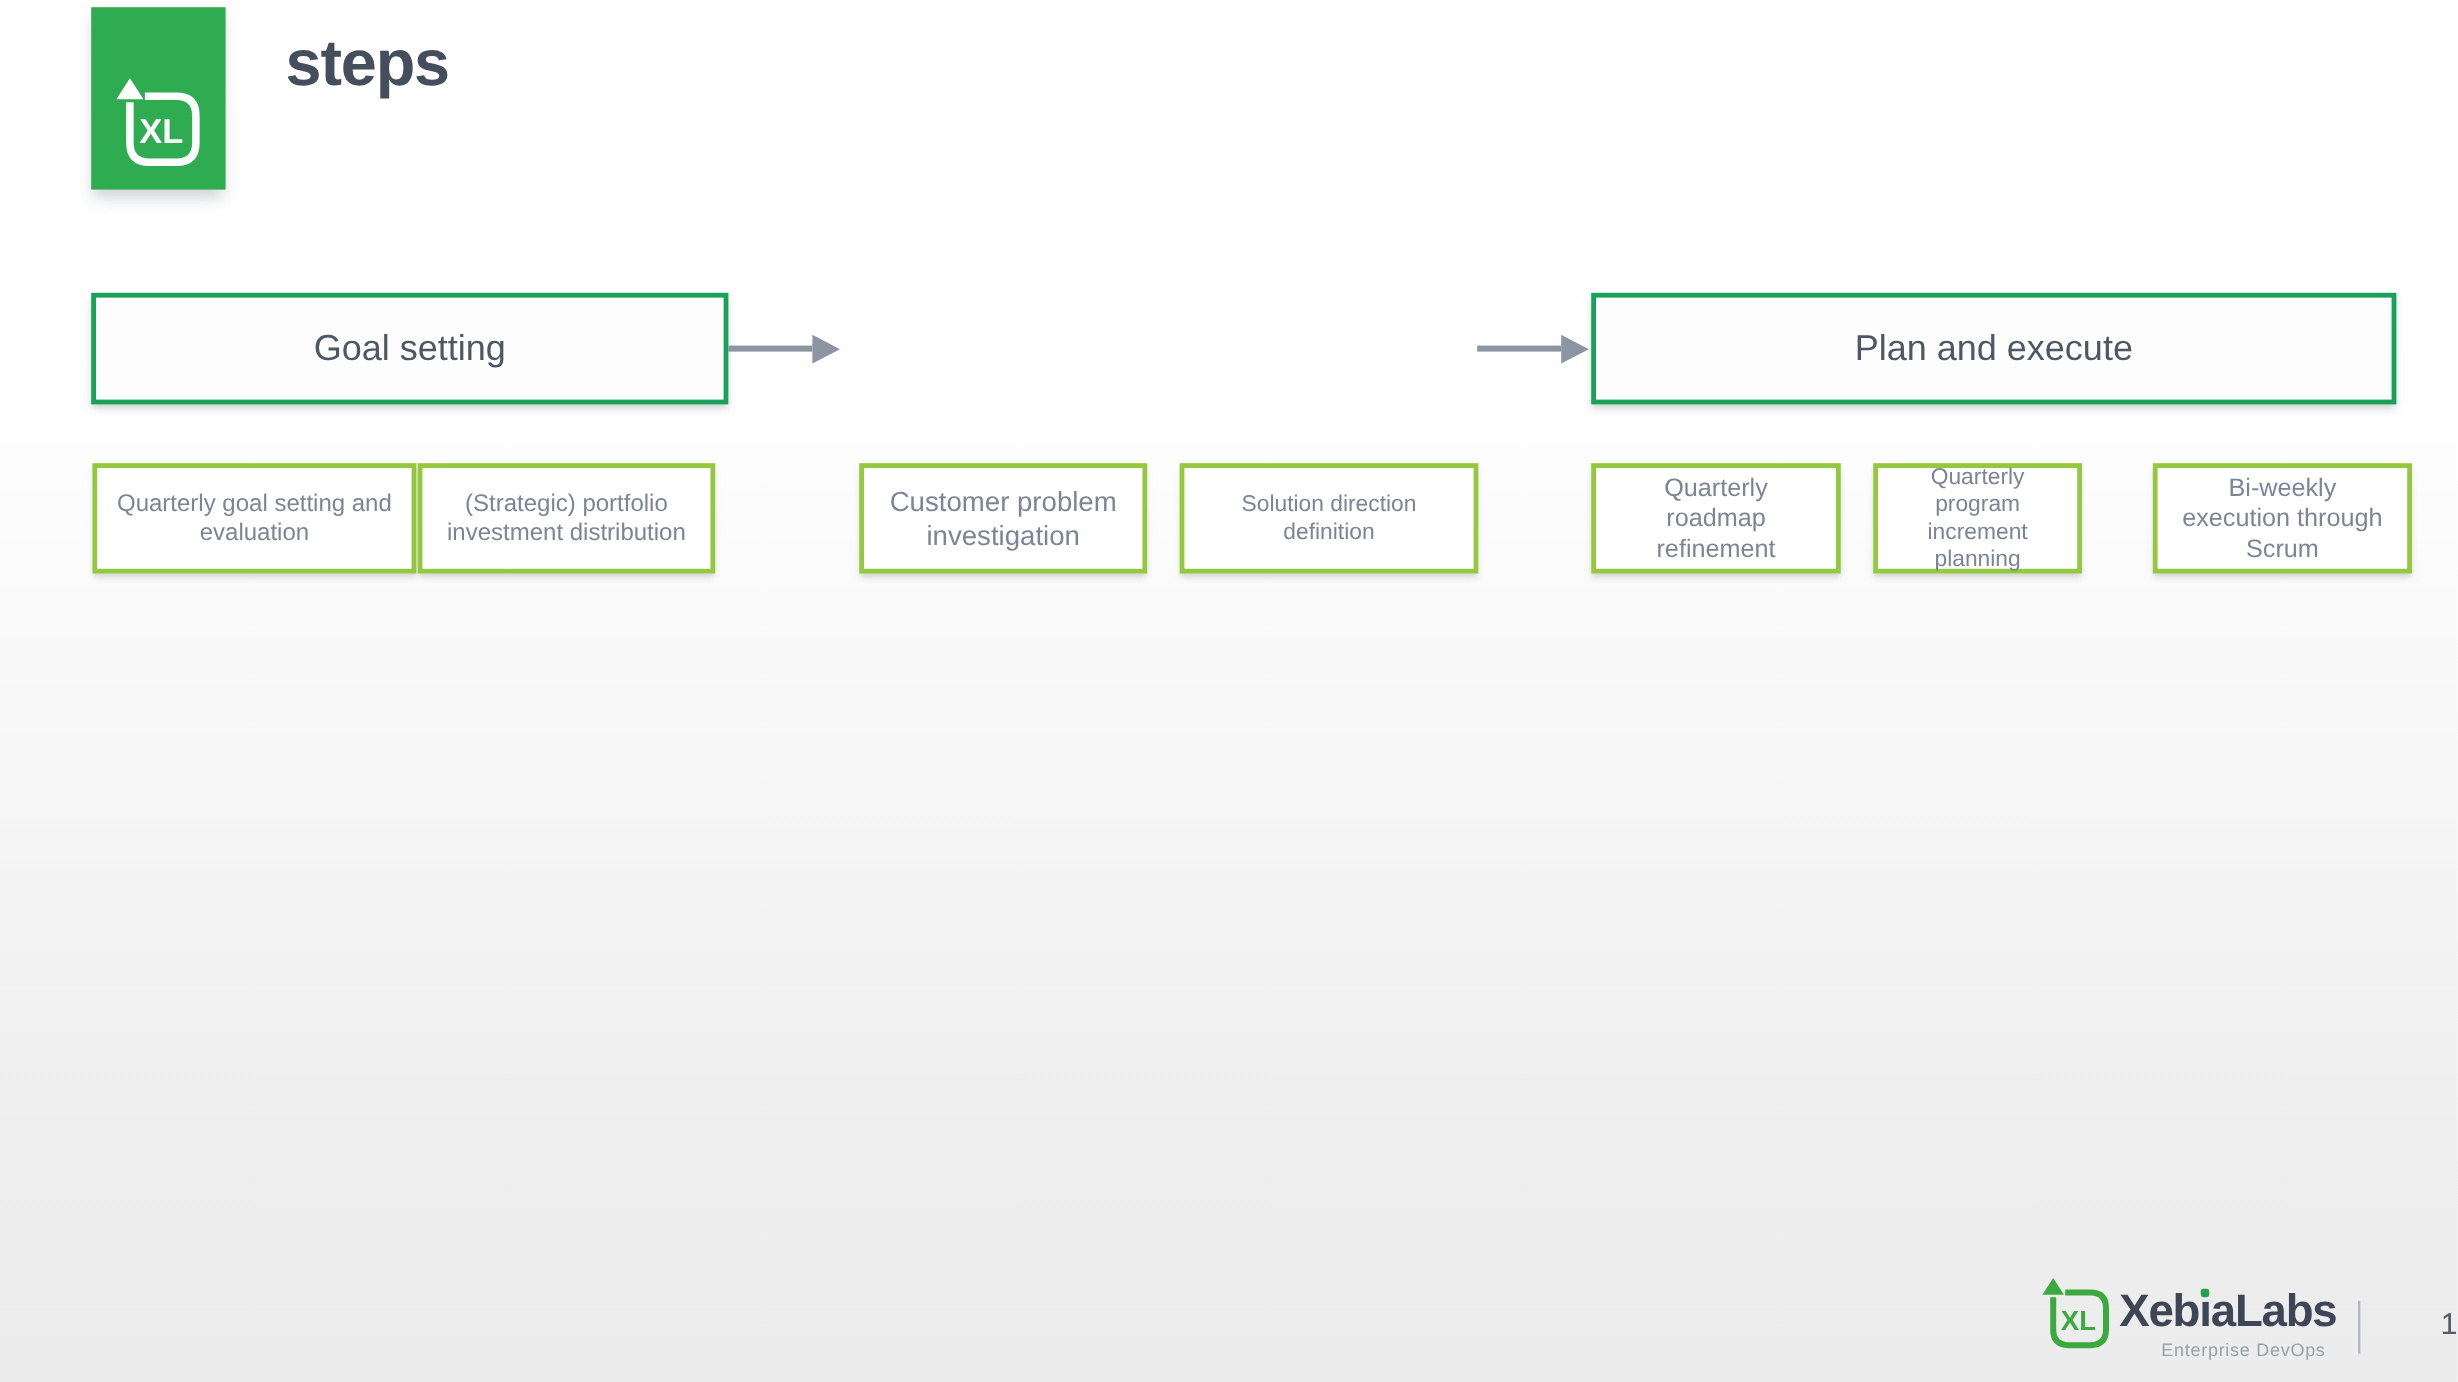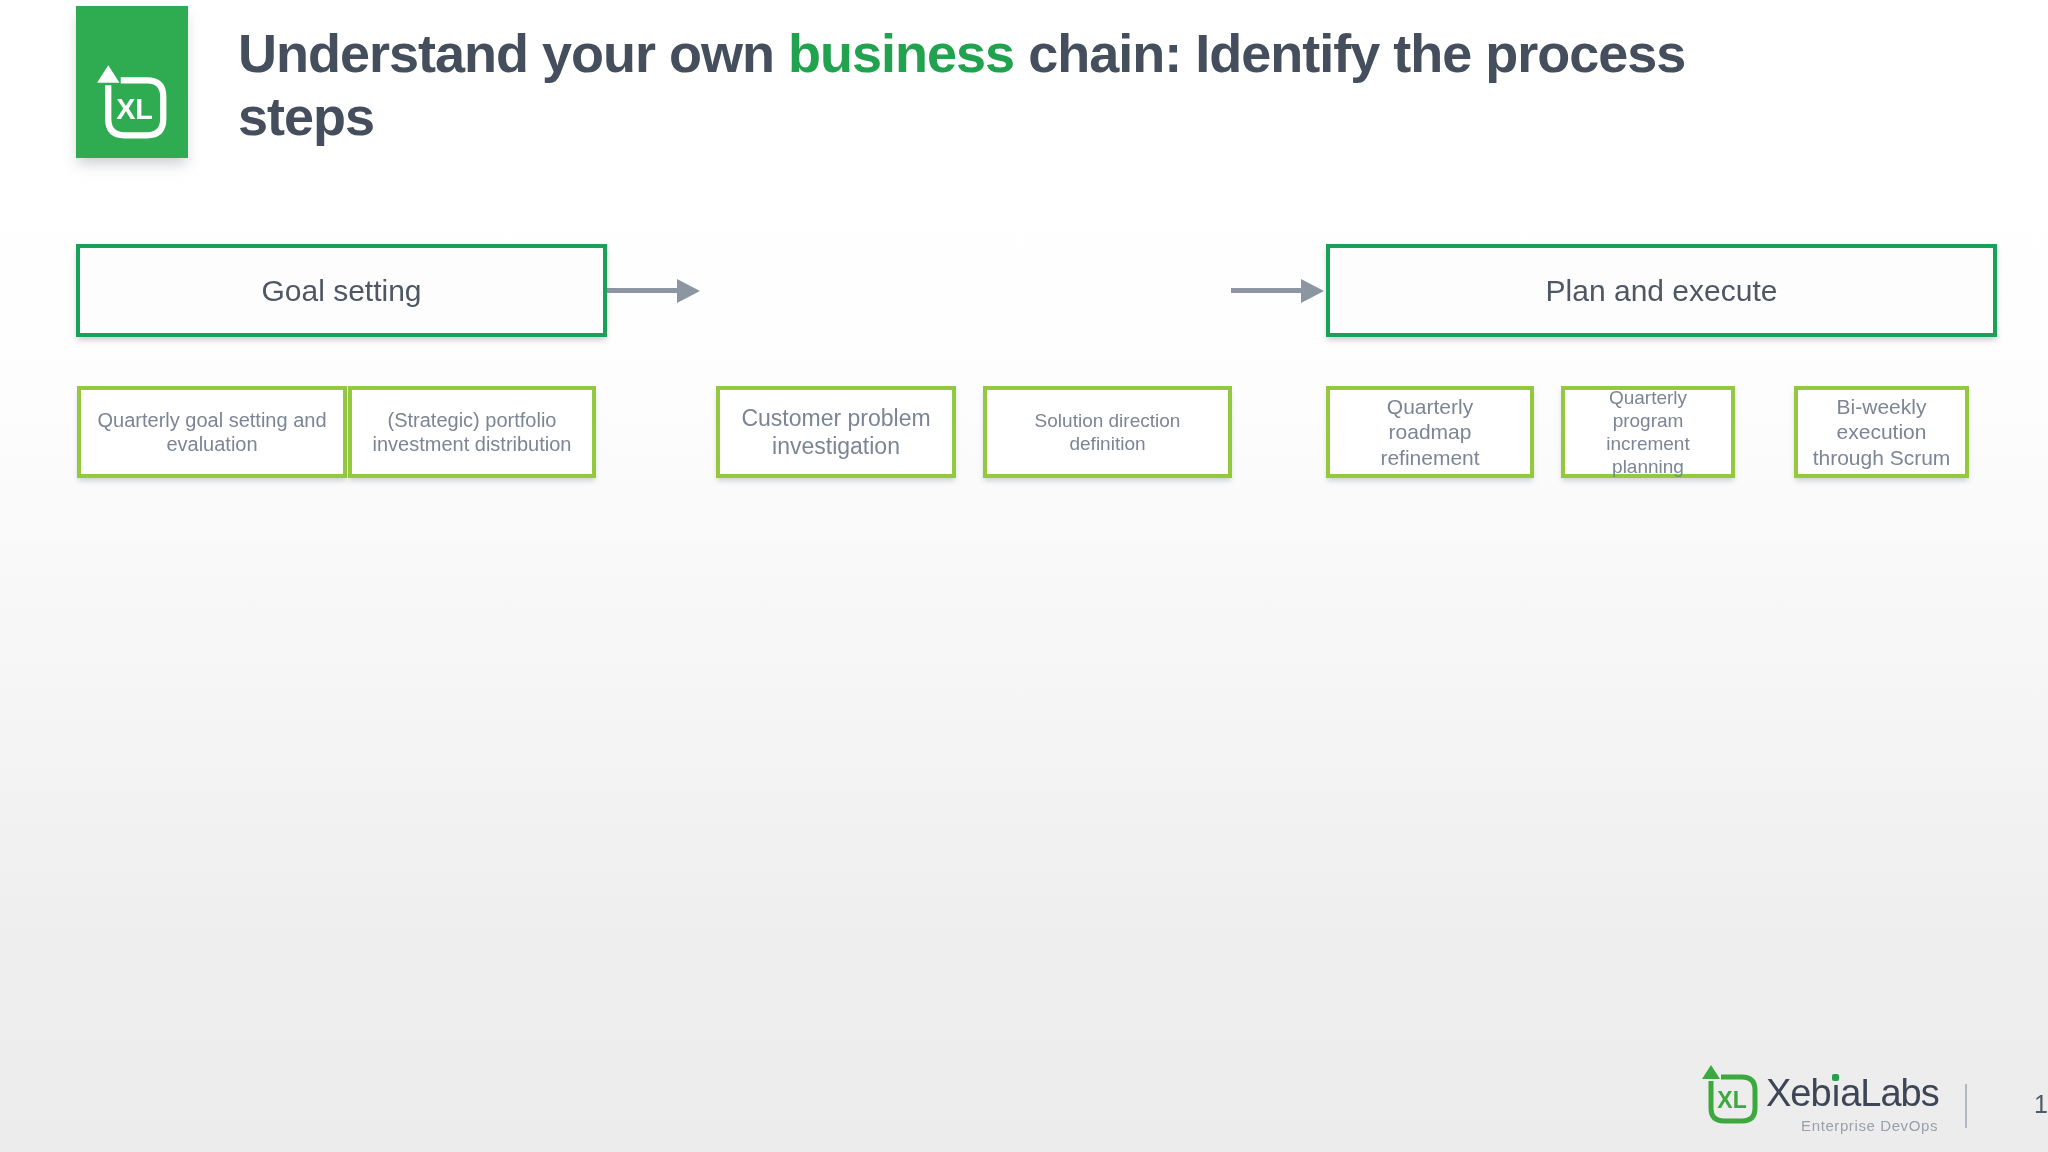--- a/index.html
+++ b/index.html
@@ -61,27 +61,27 @@
     display:flex;align-items:center;justify-content:center;text-align:center;
     color:var(--step-text,#7C8595);line-height:1.22;padding:0 8px;
     box-shadow:0 4px 5px -1px rgba(110,120,130,0.3);
   }
   .step-1{left:77px;width:270px;font-size:20px;}
   .step-2{left:348px;width:248px;font-size:20px;}
   .step-3{left:716px;width:240px;font-size:23px;}
   .step-4{left:983px;width:249px;font-size:19px;}
   .step-5{left:1326px;width:208px;font-size:21px;padding:4px 26px;}
   .step-6{left:1561px;width:174px;font-size:19px;}
-  .step-7{left:1794px;width:175px;font-size:21px;padding:0 14px;}
+  .step-7{left:1794px;width:216px;font-size:21px;padding:0 14px;}
 
   
   .footer-icon{position:absolute;left:1698px;top:1064px;}
   .brand-word{
     position:absolute;left:1766px;top:1072px;
-    font-size:38px;font-weight:normal;letter-spacing:-1px;
+    font-size:38px;font-weight:bold;letter-spacing:-1px;
     color:var(--brand-text,#3D4656);white-space:nowrap;
   }
   .brand-i{position:relative;display:inline-block;}
   .brand-i::after{
     content:"";position:absolute;left:50%;top:2px;margin-left:-3px;
     width:7px;height:7px;border-radius:2px;
     background:var(--accent-green,#21A24E);
   }
   .brand-sub{
     position:absolute;left:1766px;top:1117px;width:172px;text-align:right;
@@ -104,21 +104,20 @@
 
   <div class="logo-block">
     <svg viewBox="0 0 64 64" width="80" height="80">
       <path d="M23 13 H44 Q57 13 57 26 V44 Q57 57 44 57 H26 Q13 57 13 44 V17" fill="none" stroke="#ffffff" stroke-width="5"></path>
       <polygon points="13,1 4,15 22,15" fill="#ffffff"></polygon>
       <text x="34" y="44" text-anchor="middle" font-size="23" font-weight="bold" fill="#ffffff">XL</text>
     </svg>
   </div>
 
   <h1 class="page-title">
-    <div class="t-line"><span>Understand your own </span><span class="accent">business</span><span> chain: Identify the process</span></div>
     <div class="t-line">steps</div>
   </h1>
 
   <div class="stage-box stage-1">
     <span>Goal setting</span>
   </div>
   <div class="arrow arrow-1"></div>
   <div class="arrow arrow-2"></div>
   <div class="stage-box stage-3">
     <span>Plan and execute</span>

